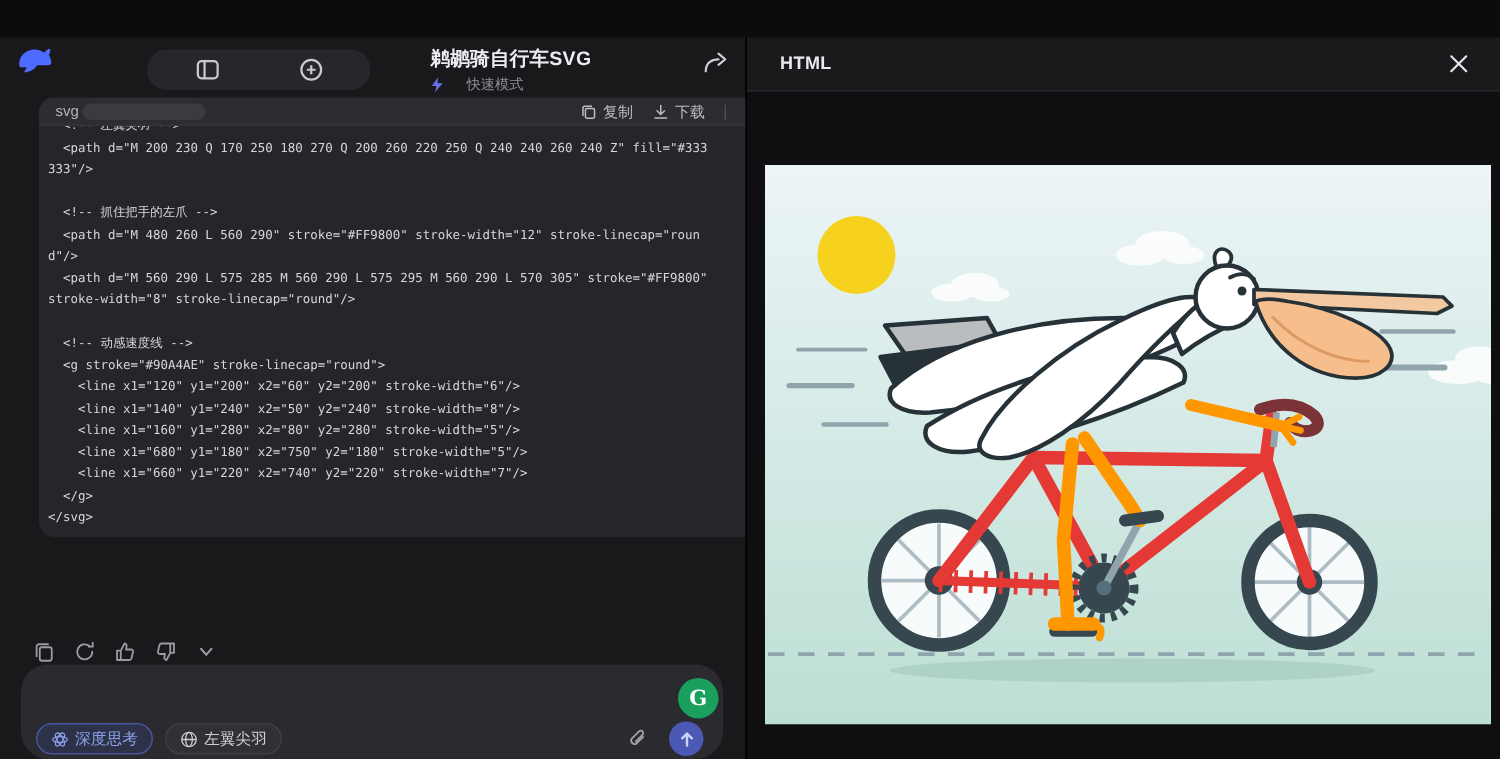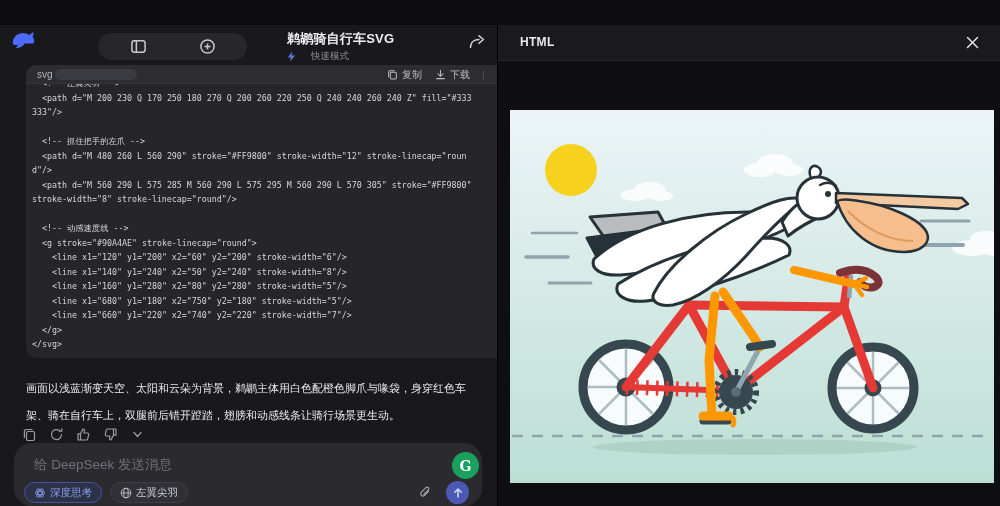--- a/index.html
+++ b/index.html
@@ -154,21 +154,20 @@
     &lt;line x1="120" y1="200" x2="60" y2="200" stroke-width="6"/&gt;
     &lt;line x1="140" y1="240" x2="50" y2="240" stroke-width="8"/&gt;
     &lt;line x1="160" y1="280" x2="80" y2="280" stroke-width="5"/&gt;
     &lt;line x1="680" y1="180" x2="750" y2="180" stroke-width="5"/&gt;
     &lt;line x1="660" y1="220" x2="740" y2="220" stroke-width="7"/&gt;
   &lt;/g&gt;
 &lt;/svg&gt;</pre>
       </div>
     </div>
 
-    <div class="description">画面以浅蓝渐变天空、太阳和云朵为背景，鹈鹕主体用白色配橙色脚爪与喙袋，身穿红色车架、骑在自行车上，双腿前后错开蹬踏，翅膀和动感线条让骑行场景更生动。</div>
 
     <div class="actions-row">
       <span class="act">
         <svg viewBox="0 0 15 15" fill="none" stroke="currentColor" stroke-width="1.2">
             <rect x="4.5" y="4.5" width="8" height="9" rx="1.5"></rect>
             <path d="M10.5 2.5 H4 A1.6 1.6 0 0 0 2.4 4.1 V11"></path>
           </svg>
       </span>
       <span class="act">
         <svg viewBox="0 0 15 15" fill="none" stroke="currentColor" stroke-width="1.2" stroke-linecap="round">
@@ -187,21 +186,20 @@
           </svg>
       </span>
       <span class="act">
         <svg viewBox="0 0 15 15" fill="none" stroke="currentColor" stroke-width="1.3" stroke-linecap="round">
             <polyline points="4,5.5 7.5,9.5 11,5.5"></polyline>
           </svg>
       </span>
     </div>
 
     <div class="input-card">
-      <input class="prompt-input" readonly="" placeholder="给 DeepSeek 发送消息" style="">
       <div class="grammarly">G</div>
       <div class="pill-row">
         <span class="pill pill-think">
           <svg width="12" height="12" viewBox="0 0 14 14" fill="none" stroke="currentColor" stroke-width="1">
             <ellipse cx="7" cy="7" rx="5.6" ry="2.3"></ellipse>
               <ellipse cx="7" cy="7" rx="5.6" ry="2.3" transform="rotate(60 7 7)"></ellipse>
               <ellipse cx="7" cy="7" rx="5.6" ry="2.3" transform="rotate(-60 7 7)"></ellipse>
           </svg>
           <span>深度思考</span>
         </span>

